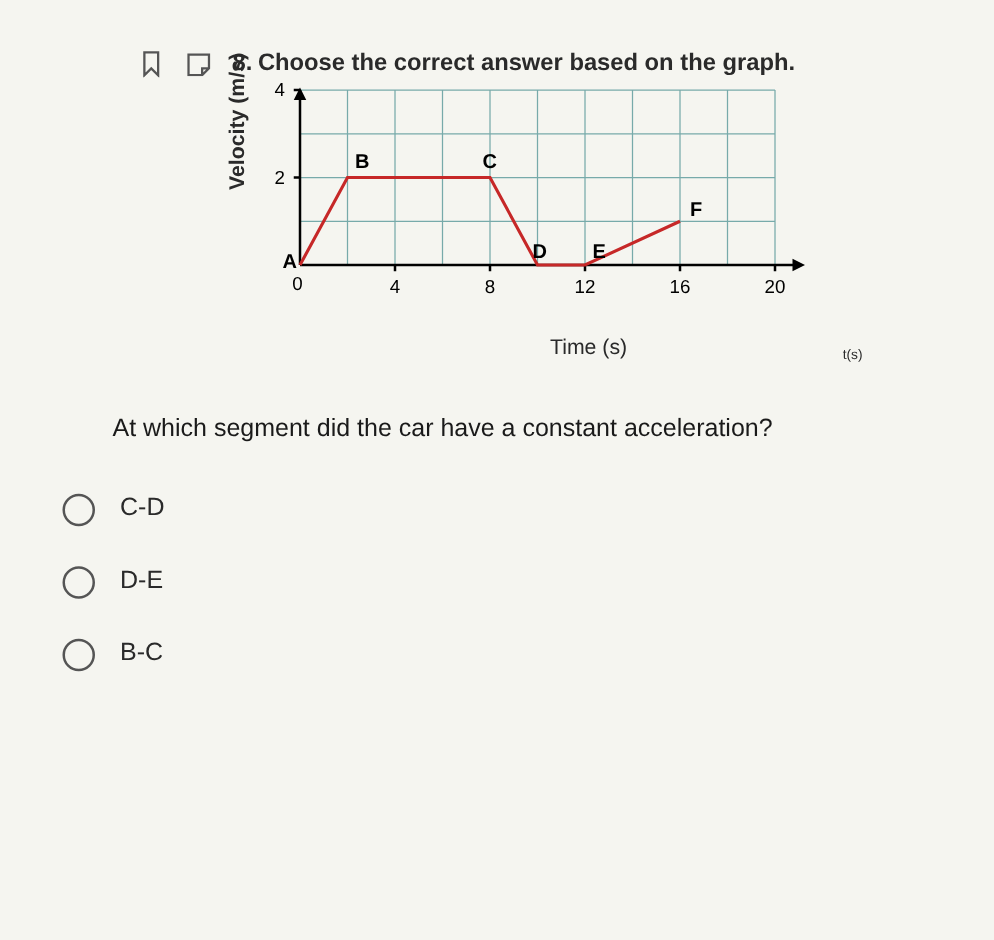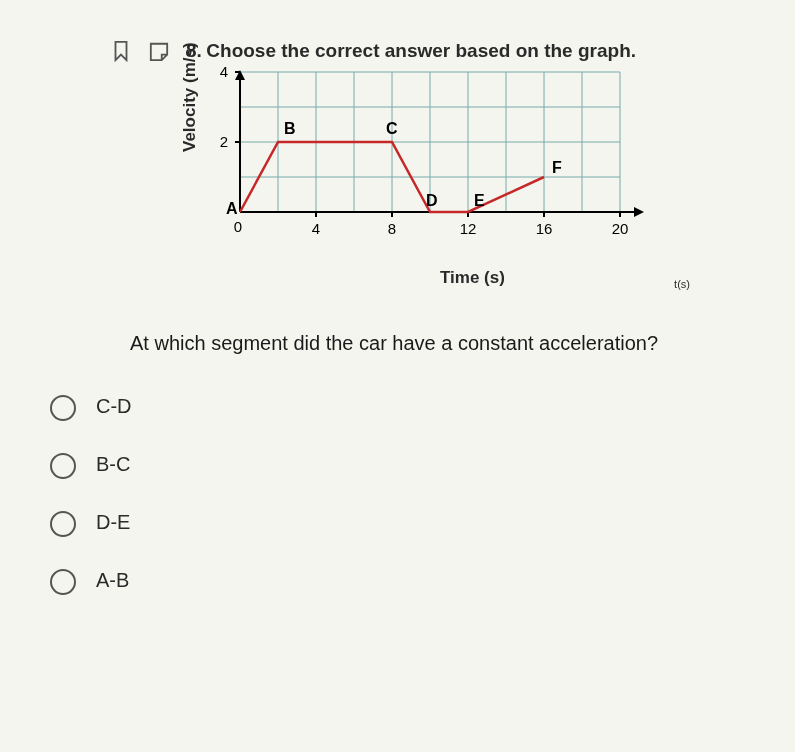--- a/index.html
+++ b/index.html
@@ -34,21 +34,21 @@
     }
     .chart-area {
       margin-left: 160px;
       margin-bottom: 50px;
       position: relative;
       width: 480px;
       height: 220px;
     }
     .sub-question {
       font-size: 20px;
-      margin-left: 100px;
+      margin-left: 60px;
       margin-bottom: 40px;
       color: #1a1a1a;
     }
     .options {
       display: flex;
       flex-direction: column;
       gap: 32px;
       margin-left: 20px;
     }
     .option {
@@ -75,21 +75,21 @@
       transform: rotate(-90deg);
       transform-origin: left top;
       font-size: 17px;
       font-weight: bold;
     }
     .xlabel {
       position: absolute;
       left: 250px;
       bottom: -6px;
       font-size: 17px;
-      font-weight: bold;
+      font-weight: normal;
     }
     .t-of-s {
       position: absolute;
       right: -20px;
       bottom: -8px;
       font-size: 11px;
     }
   </style>
 </head>
 <body>
@@ -163,23 +163,19 @@
 
 <div class="sub-question">At which segment did the car have a constant acceleration?</div>
 
 <div class="options">
   <div class="option">
     <div class="radio"></div>
     <span class="option-label">C-D</span>
   </div>
   <div class="option">
     <div class="radio"></div>
-    <span class="option-label">B-C</span>
-  </div>
-  <div class="option">
-    <div class="radio"></div>
     <span class="option-label">D-E</span>
   </div>
   <div class="option">
     <div class="radio"></div>
-    <span class="option-label">A-B</span>
+    <span class="option-label">B-C</span>
   </div>
 </div>
 
 </body></html>

